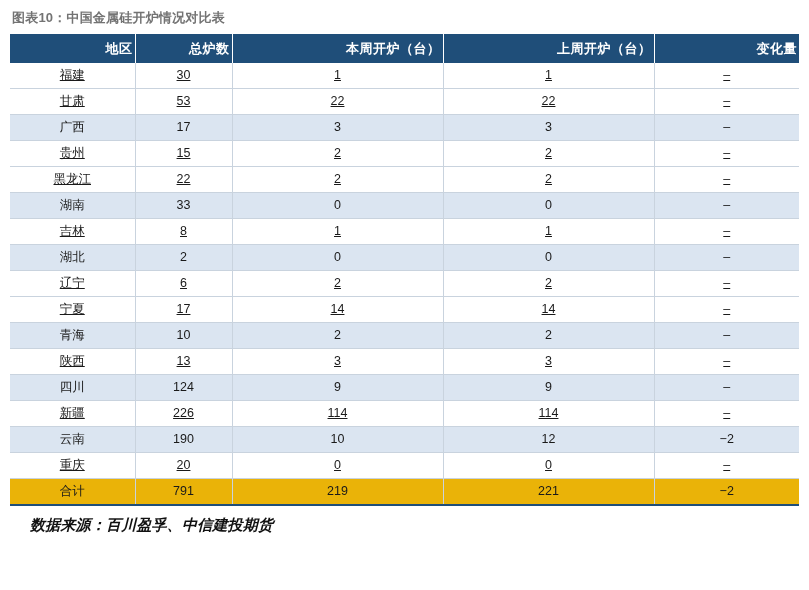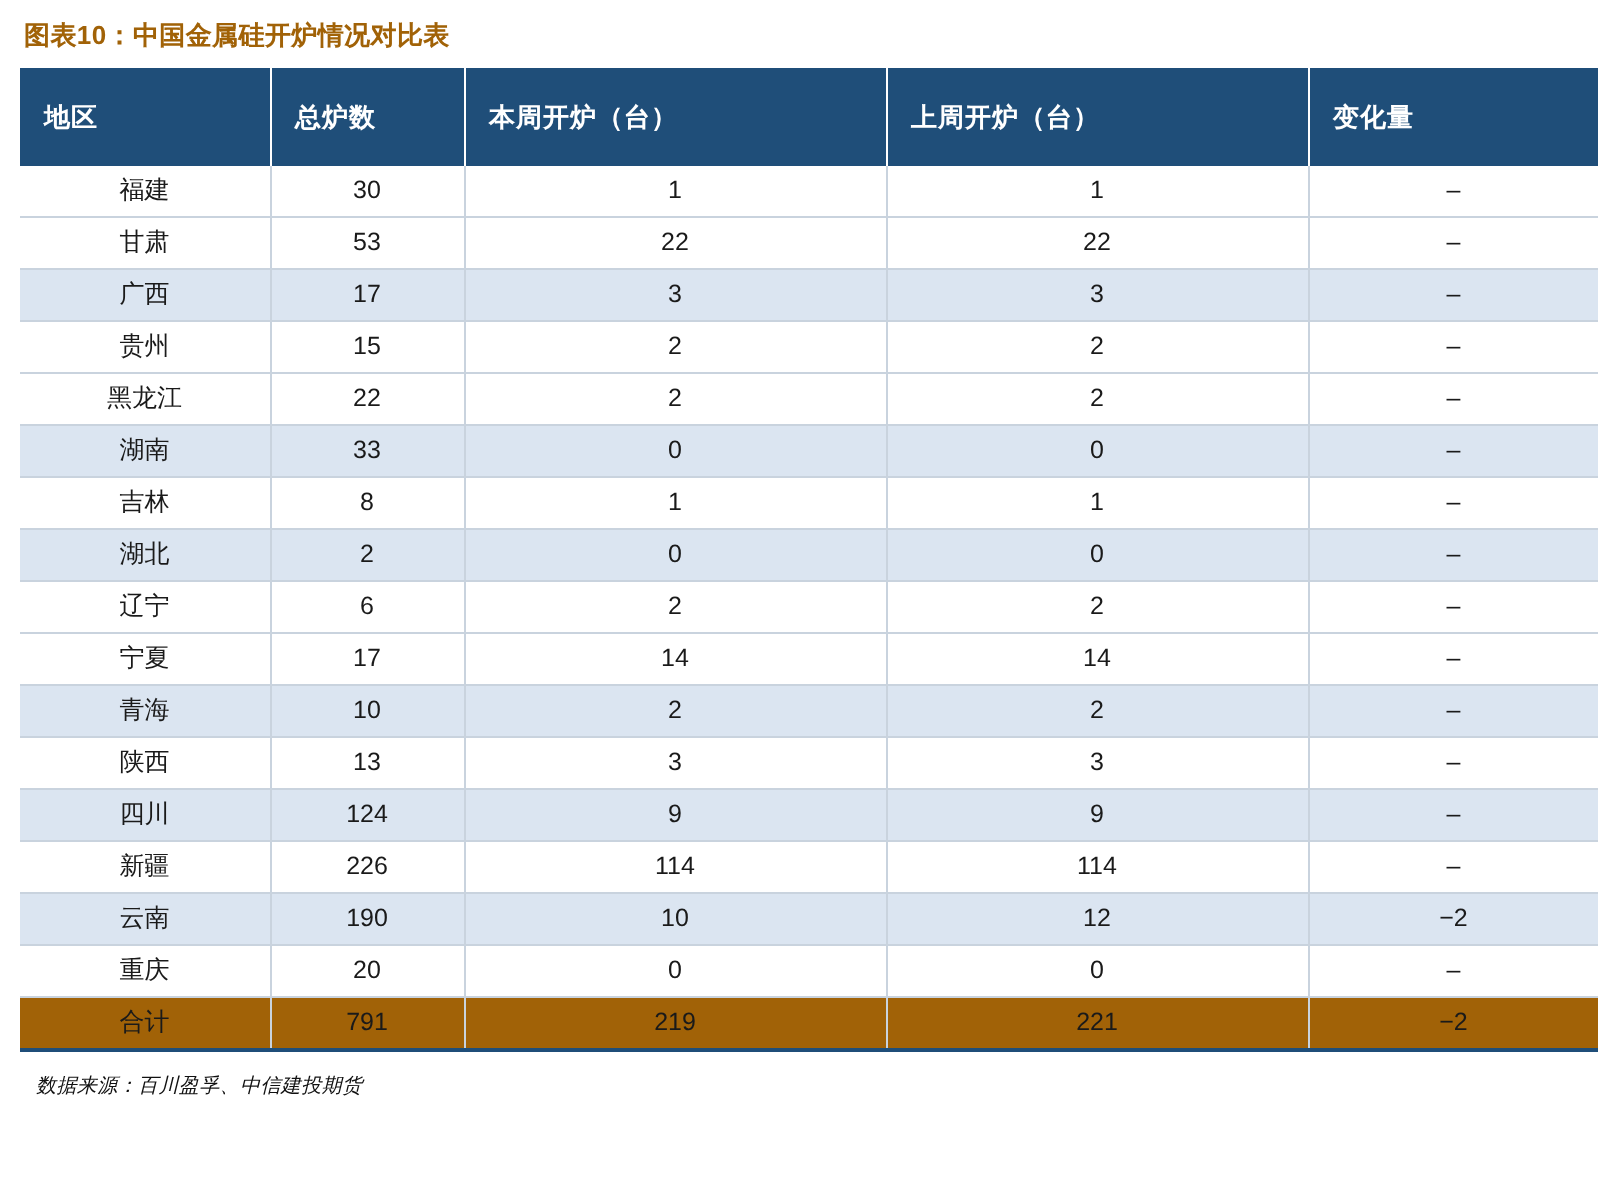--- a/index.html
+++ b/index.html
@@ -17,21 +17,21 @@
   .page {
     position: relative;
     width: 809px;
     height: 590px;
     box-sizing: border-box;
     padding: 8px 10px 0 10px;
   }
   .figure-title {
     font-size: 13px;
     font-weight: bold;
-    color: #a16207;
+    color: #737373;
     letter-spacing: 0.2px;
     margin: 2px 0 8px 2px;
     line-height: 16px;
   }
   table.data-table {
     width: 789px;
     border-collapse: collapse;
     table-layout: fixed;
     font-size: 12.5px;
   }
@@ -41,54 +41,54 @@
   table.data-table col.c3 { width: 211px; }
   table.data-table col.c4 { width: 145px; }
 
   thead th {
     background: #1f4e79;
     color: #ffffff;
     font-weight: bold;
     font-size: 13px;
     height: 25px;
     line-height: 25px;
-    padding: 12px;
-    text-align: left;
+    padding: 2px;
+    text-align: right;
     border-right: 1px solid #ffffff;
     letter-spacing: 0.5px;
   }
   thead th:last-child { border-right: none; }
 
   tbody td {
     height: 25px;
     line-height: 25px;
     padding: 0;
     text-align: center;
     font-size: 12.5px;
     border-bottom: 1px solid #c9d3de;
     border-right: 1px solid #c9d3de;
     color: #1a1a1a;
   }
   tbody td:last-child { border-right: none; }
   tbody tr td:first-child { border-left: none; }
 
-  tbody tr.odd td { background: #ffffff; }
+  tbody tr.odd td { background: #ffffff; text-decoration: underline; }
   tbody tr.even td { background: #dbe5f1; }
   tbody tr.total td {
-    background: #a16207;
+    background: #eab308;
     border-bottom: 2px solid #1f4e79;
   }
   tbody tr:first-child td { border-top: none; }
 
   .source-note {
     margin-top: 10px;
-    margin-left: 8px;
-    font-size: 10px;
+    margin-left: 20px;
+    font-size: 15px;
     font-style: italic;
-    font-weight: normal;
+    font-weight: bold;
     color: #111111;
     letter-spacing: 0.2px;
   }
 </style>
 </head>
 <body>
 
 <div class="page">
 
   <div class="figure-title">图表10：中国金属硅开炉情况对比表</div>

